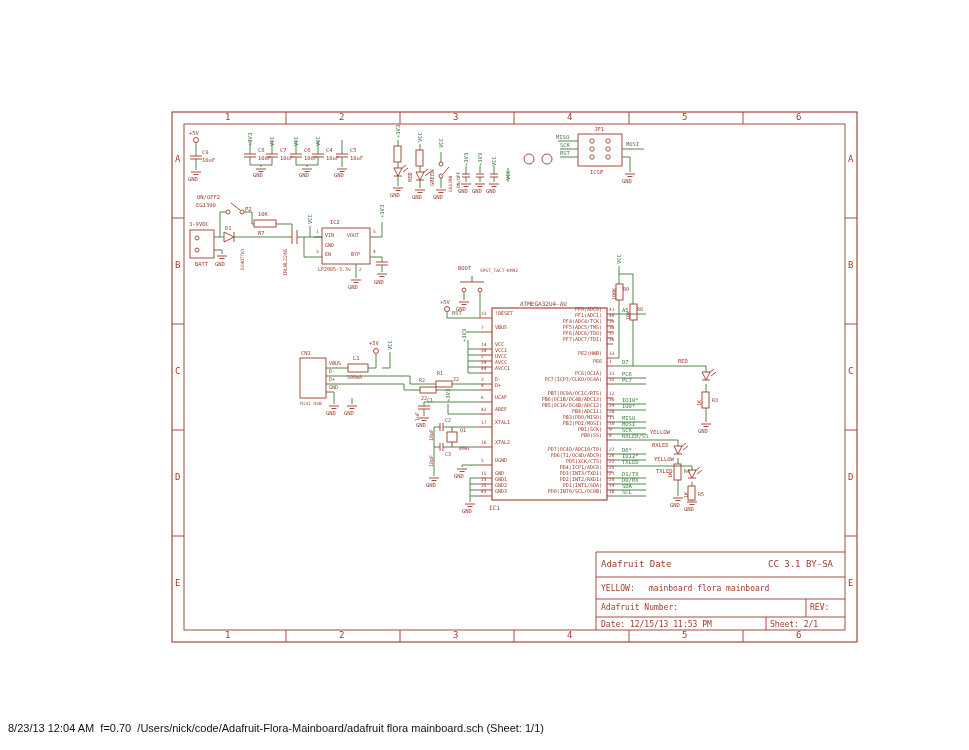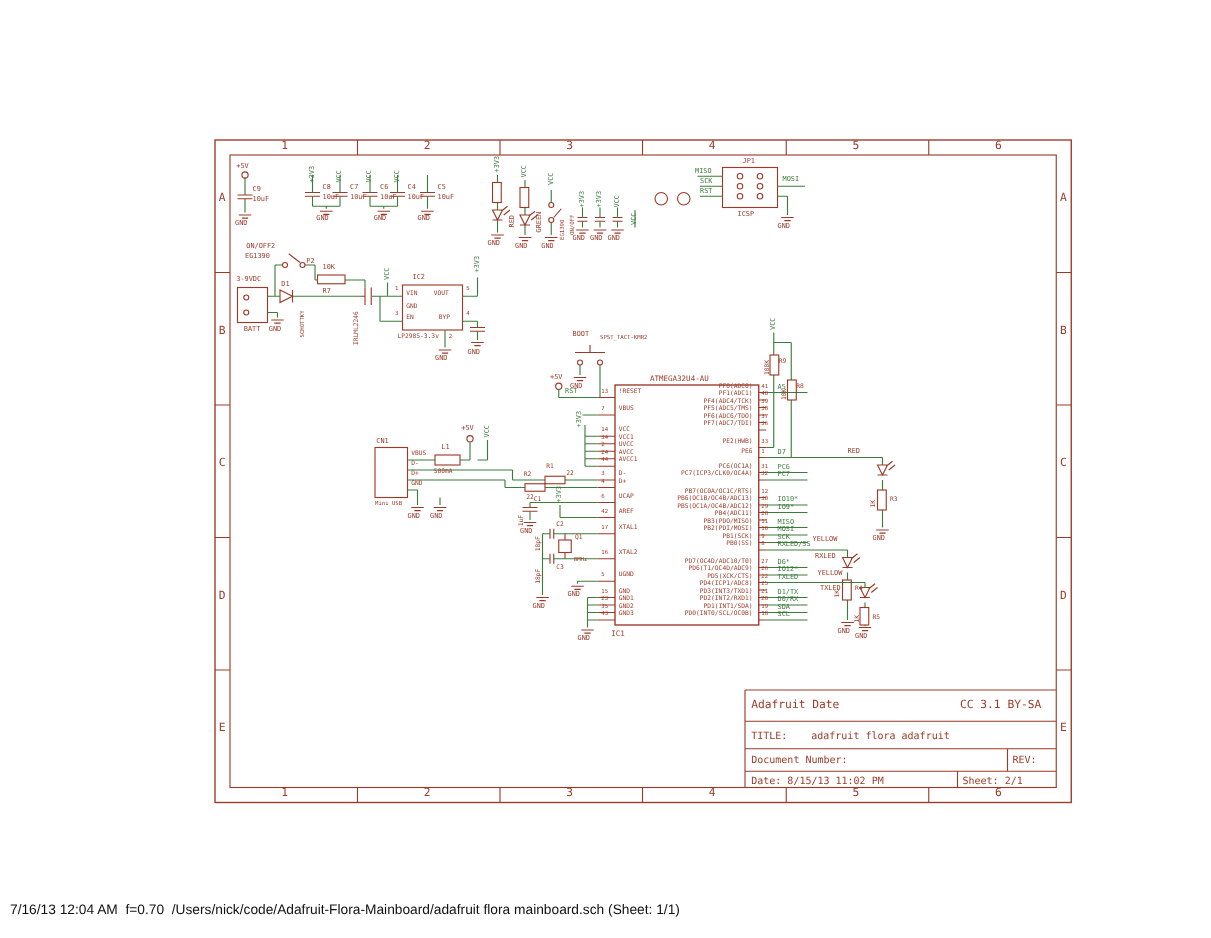--- a/index.html
+++ b/index.html
@@ -340,21 +340,21 @@
       <span class="lbl ra" style="left: 602px; top: 483px; font-size: 5px;">PD1(INT1/SDA)</span>
       <span class="lbl" style="left: 609px; top: 483px; font-size: 4.5px;">19</span>
       <span class="lbl g" style="left: 622px; top: 483px;">SDA</span>
       <span class="lbl ra" style="left: 602px; top: 489px; font-size: 5px;">PD0(INT0/SCL/OC0B)</span>
       <span class="lbl" style="left: 609px; top: 489px; font-size: 4.5px;">18</span>
       <span class="lbl g" style="left: 622px; top: 489px;">SCL</span>
     </div>
 
   <div class="tb-text" style="left:601px;top:560px;font-size:9px">Adafruit Date</div>
   <div class="tb-text" style="left:768px;top:560px;font-size:9px">CC 3.1 BY-SA</div>
-  <div class="tb-text" style="left:601px;top:585px;font-size:8px">TITLE:</div>
-  <div class="tb-text" style="left:649px;top:585px;font-size:8px">adafruit flora adafruit</div>
-  <div class="tb-text" style="left:601px;top:604px;font-size:8px">Document Number:</div>
+  <div class="tb-text" style="left:601px;top:585px;font-size:8px">YELLOW:</div>
+  <div class="tb-text" style="left:649px;top:585px;font-size:8px">mainboard flora mainboard</div>
+  <div class="tb-text" style="left:601px;top:604px;font-size:8px">Adafruit Number:</div>
   <div class="tb-text" style="left:810px;top:604px;font-size:8px">REV:</div>
-  <div class="tb-text" style="left:601px;top:621px;font-size:8px">Date: 8/15/13 11:02 PM</div>
+  <div class="tb-text" style="left:601px;top:621px;font-size:8px">Date: 12/15/13 11:53 PM</div>
   <div class="tb-text" style="left:770px;top:621px;font-size:8px">Sheet: 2/1</div>
 
-  <div id="status-bar">7/16/13 12:04 AM  f=0.70  /Users/nick/code/Adafruit-Flora-Mainboard/adafruit flora mainboard.sch (Sheet: 1/1)</div>
+  <div id="status-bar">8/23/13 12:04 AM  f=0.70  /Users/nick/code/Adafruit-Flora-Mainboard/adafruit flora mainboard.sch (Sheet: 1/1)</div>
 </div>
 
 </body></html>

